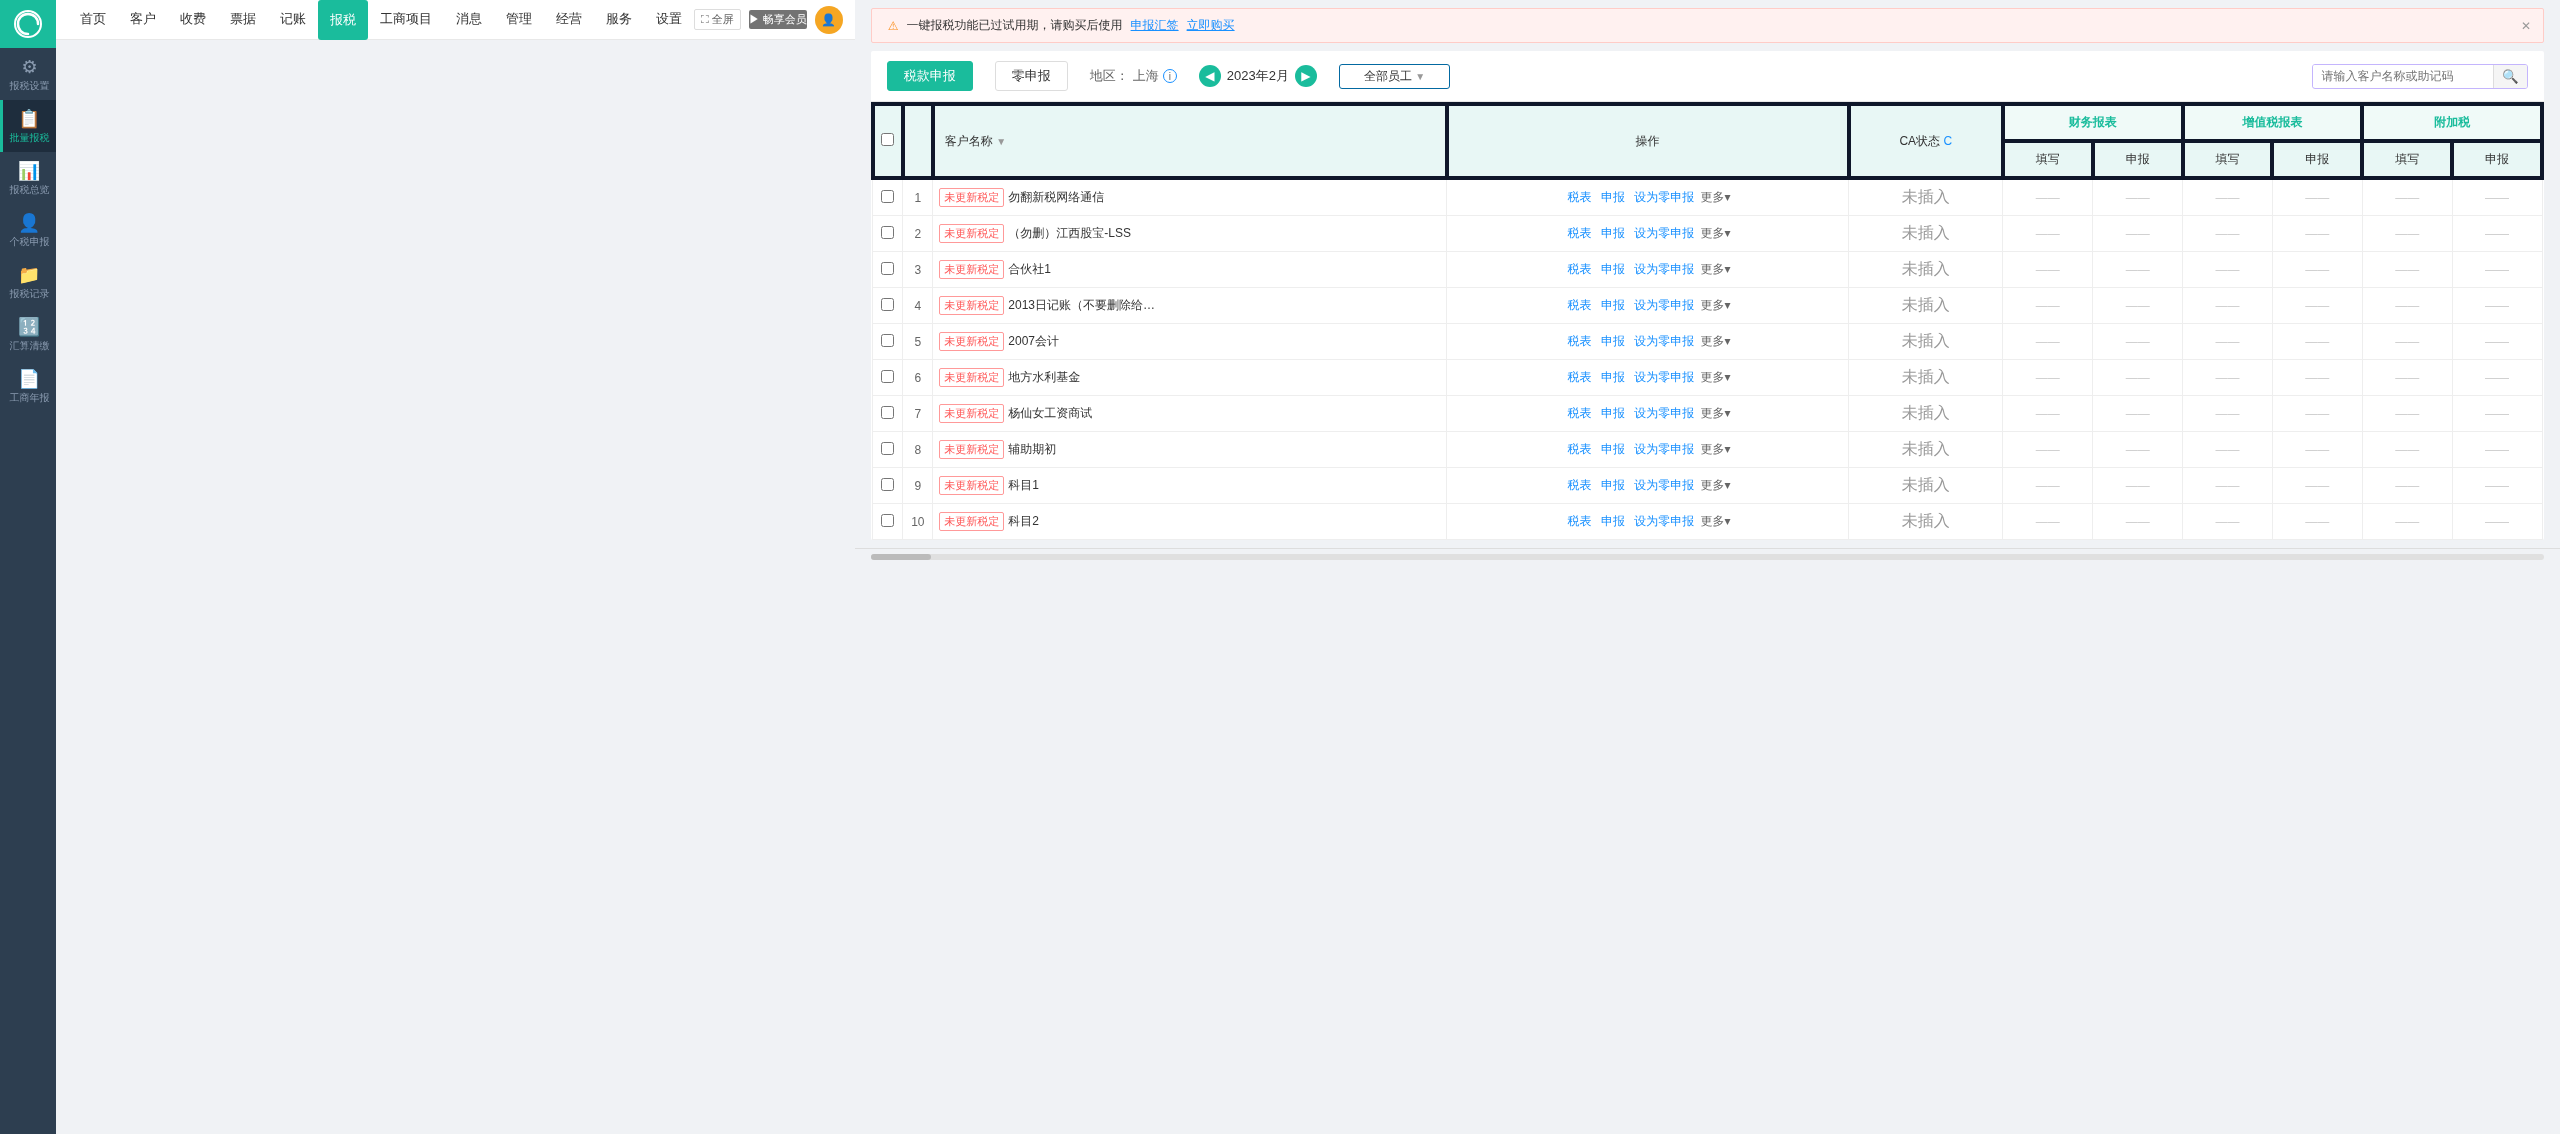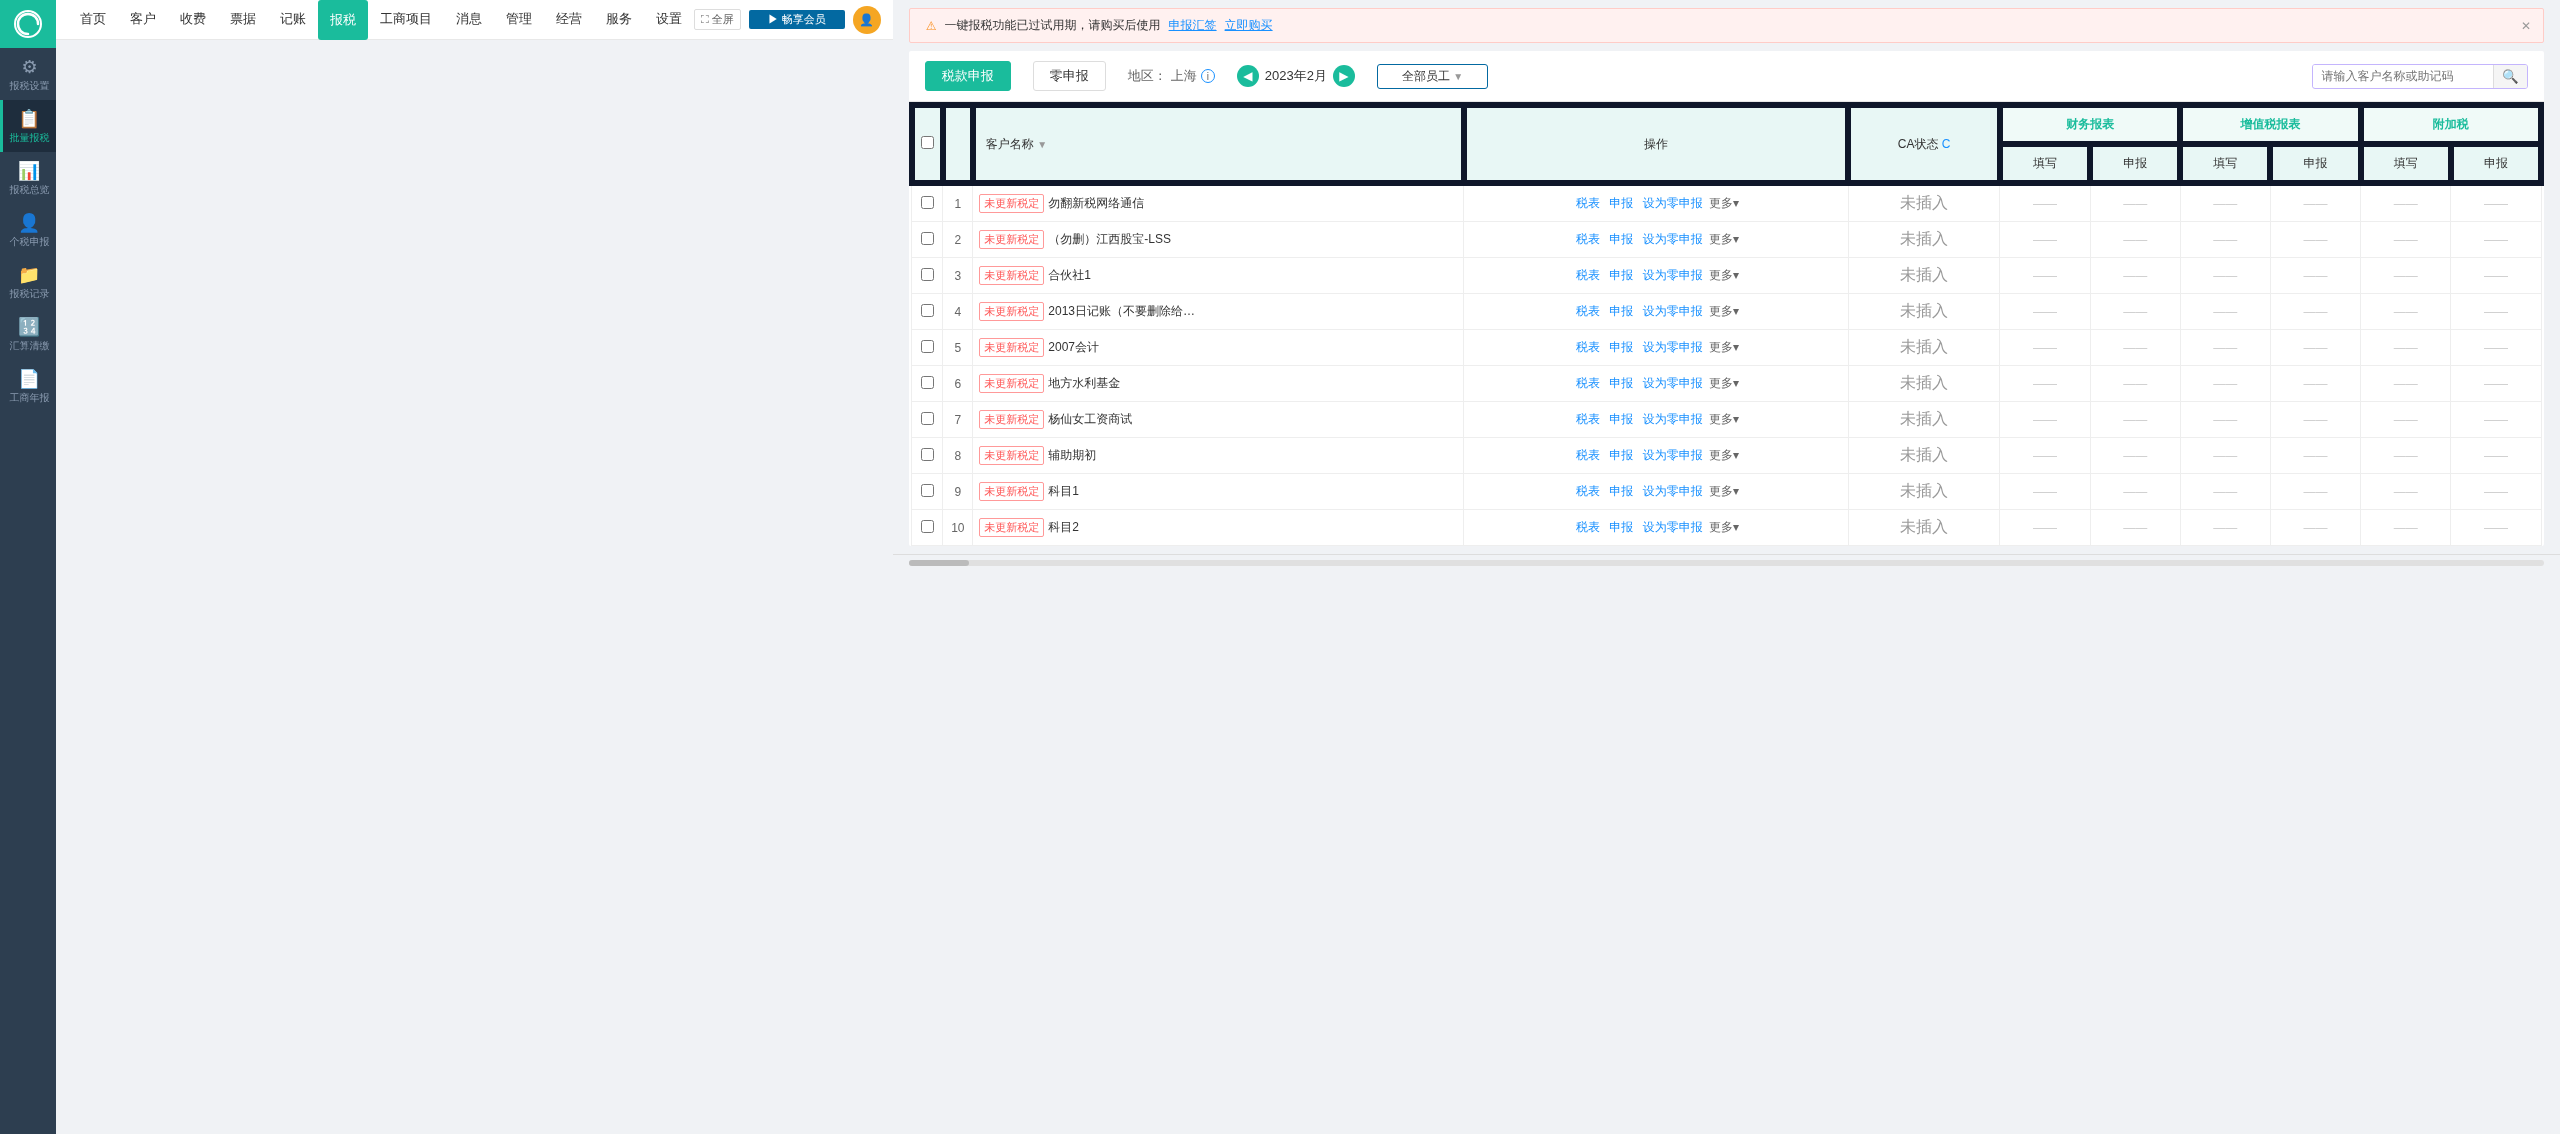--- a/index.html
+++ b/index.html
@@ -250,21 +250,21 @@
       width: 100%;
       border-collapse: collapse;
       font-size: 12px;
     }
     thead tr { background: #e8f7f5; }
     thead th {
       padding: 8px 6px;
       text-align: center;
       color: #333;
       font-weight: normal;
-      border: 6px solid #0f172a;
+      border: 4px solid #0f172a;
       white-space: nowrap;
     }
     thead th.name-col { text-align: left; padding-left: 10px; }
     tbody tr { background: #fff; }
     tbody td {
       padding: 7px 6px;
       border: 1px solid #eee;
       text-align: center;
       color: #333;
       white-space: nowrap;
@@ -372,21 +372,21 @@
     <div class="top-nav-item">消息</div>
     <div class="top-nav-item">管理</div>
     <div class="top-nav-item">经营</div>
     <div class="top-nav-item">服务</div>
     <div class="top-nav-item">设置</div>
     <div class="top-nav-spacer"></div>
     <div class="top-nav-right">
       <span style="cursor:pointer; border:1px solid #ddd; padding:2px 6px; border-radius:2px; font-size:11px;">
         ⛶ <span>全屏</span>
       </span>
-      <span style="cursor:pointer; background:#0369a1; color:#fff; padding:2px 19px; border-radius:2px; font-size:11px;">
+      <span style="cursor:pointer; background:#737373; color:#fff; padding:2px 0; border-radius:2px; font-size:11px;">
         ▶ <span>畅享会员</span>
       </span>
       <span style="width:28px;height:28px;border-radius:50%;background:#f5a623;display:inline-flex;align-items:center;justify-content:center;color:#fff;font-size:12px;cursor:pointer;">👤</span>
     </div>
   </div>
 
   <div class="content">
     <div class="page-content">
 
       <div class="alert-banner">

